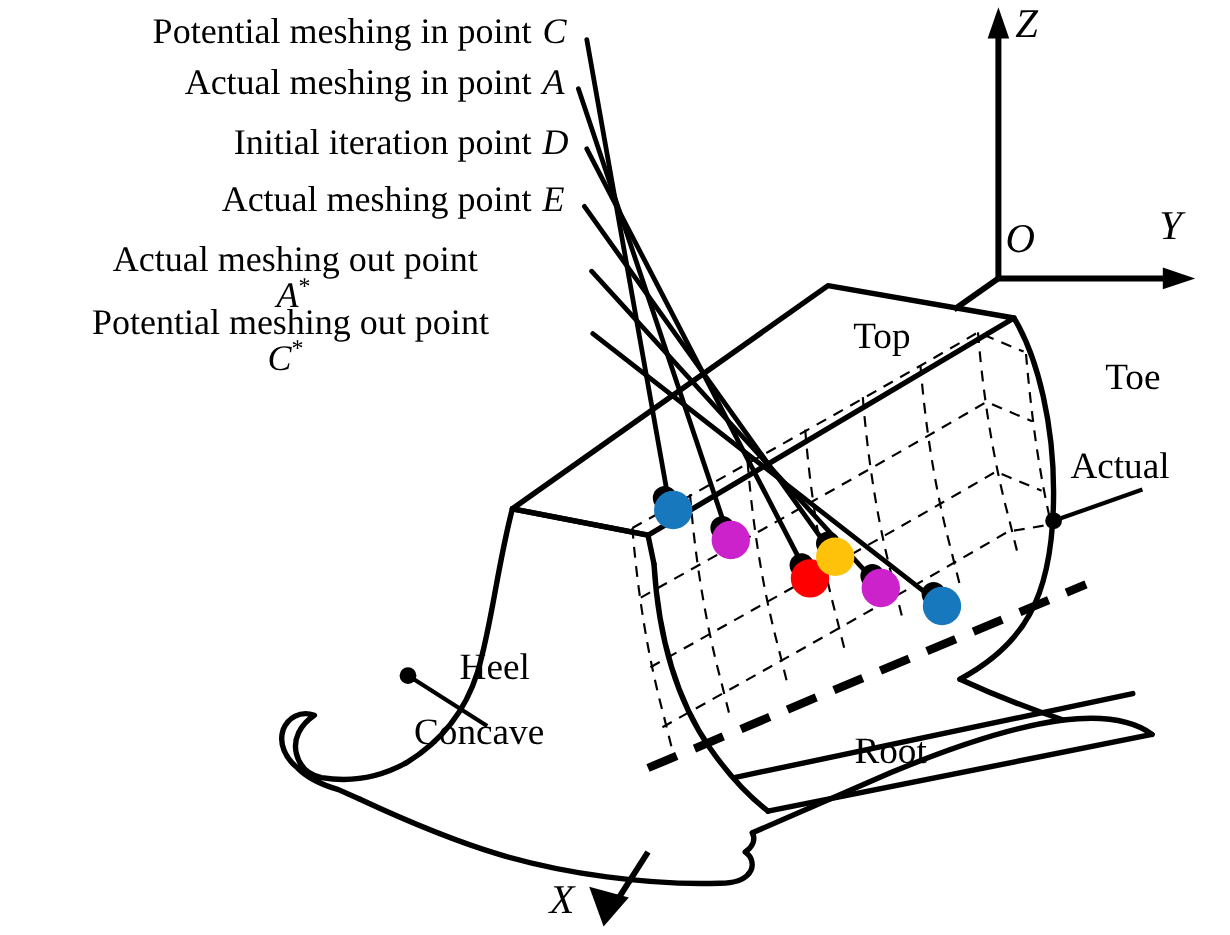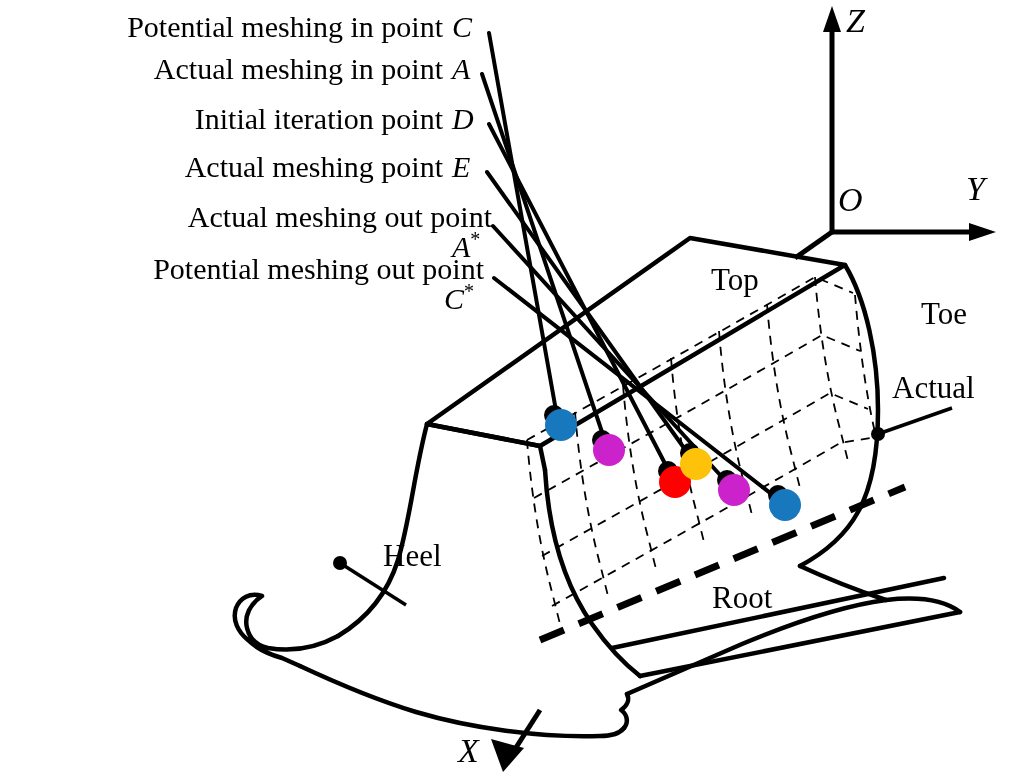--- a/index.html
+++ b/index.html
@@ -8,21 +8,21 @@
     width:1025px;height:779px;
     font-family:"Liberation Serif","DejaVu Serif",serif;
     color:#000;overflow:hidden;position:relative;
   }
   #stage{position:absolute;inset:0;width:1025px;height:779px;}
   svg#diagram{position:absolute;left:0;top:0;width:1025px;height:779px;display:block;}
 
   
   .legend-row{
     position:absolute;
-    display:flex;align-items:flex-end;justify-content:flex-end;
+    display:flex;align-items:center;justify-content:flex-end;
     white-space:nowrap;
     left:0;width:492px;
     font-size:30px;line-height:1;
   }
   .legend-desc{font-style:normal;}
   .legend-sym{
     font-style:italic;
     margin-left:9px;
     display:inline-block;
     text-align:left;
@@ -193,18 +193,19 @@
     <span class="legend-desc">Potential meshing out point</span>
     <span class="legend-sym symwrap" style="margin-left:2px;"><span>C</span><span class="star">*</span></span>
   </div>
 
   <div class="axis-label" style="left:846px;top:4px;">Z</div>
   <div class="axis-label" style="left:966px;top:172px;">Y</div>
   <div class="axis-label" style="left:838px;top:183px;">O</div>
   <div class="axis-label" style="left:458px;top:734px;">X</div>
 
   <div class="anno" style="left:711px;top:264px;">Top</div>
-  <div class="anno" style="left:712px;top:582px;">Root</div>
+  <div class="anno" style="left:712px;top:610px;">Root</div>
   <div class="anno" style="left:921px;top:298px;">Toe</div>
   <div class="anno" style="left:892px;top:372px;">Actual</div>
   <div class="anno" style="left:383px;top:540px;">Heel</div>
+  <div class="anno" style="left:345px;top:594px;">Concave</div>
 
 </div>
 
 </body></html>

